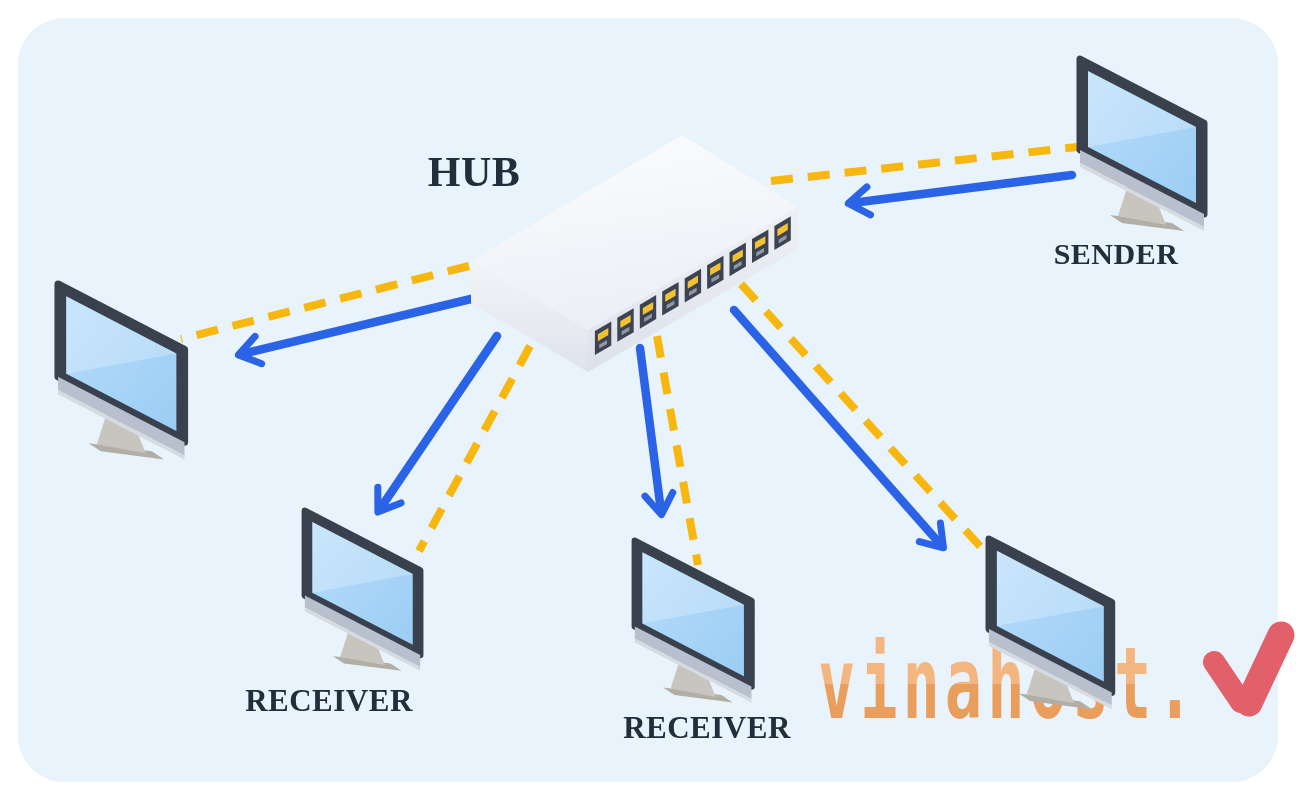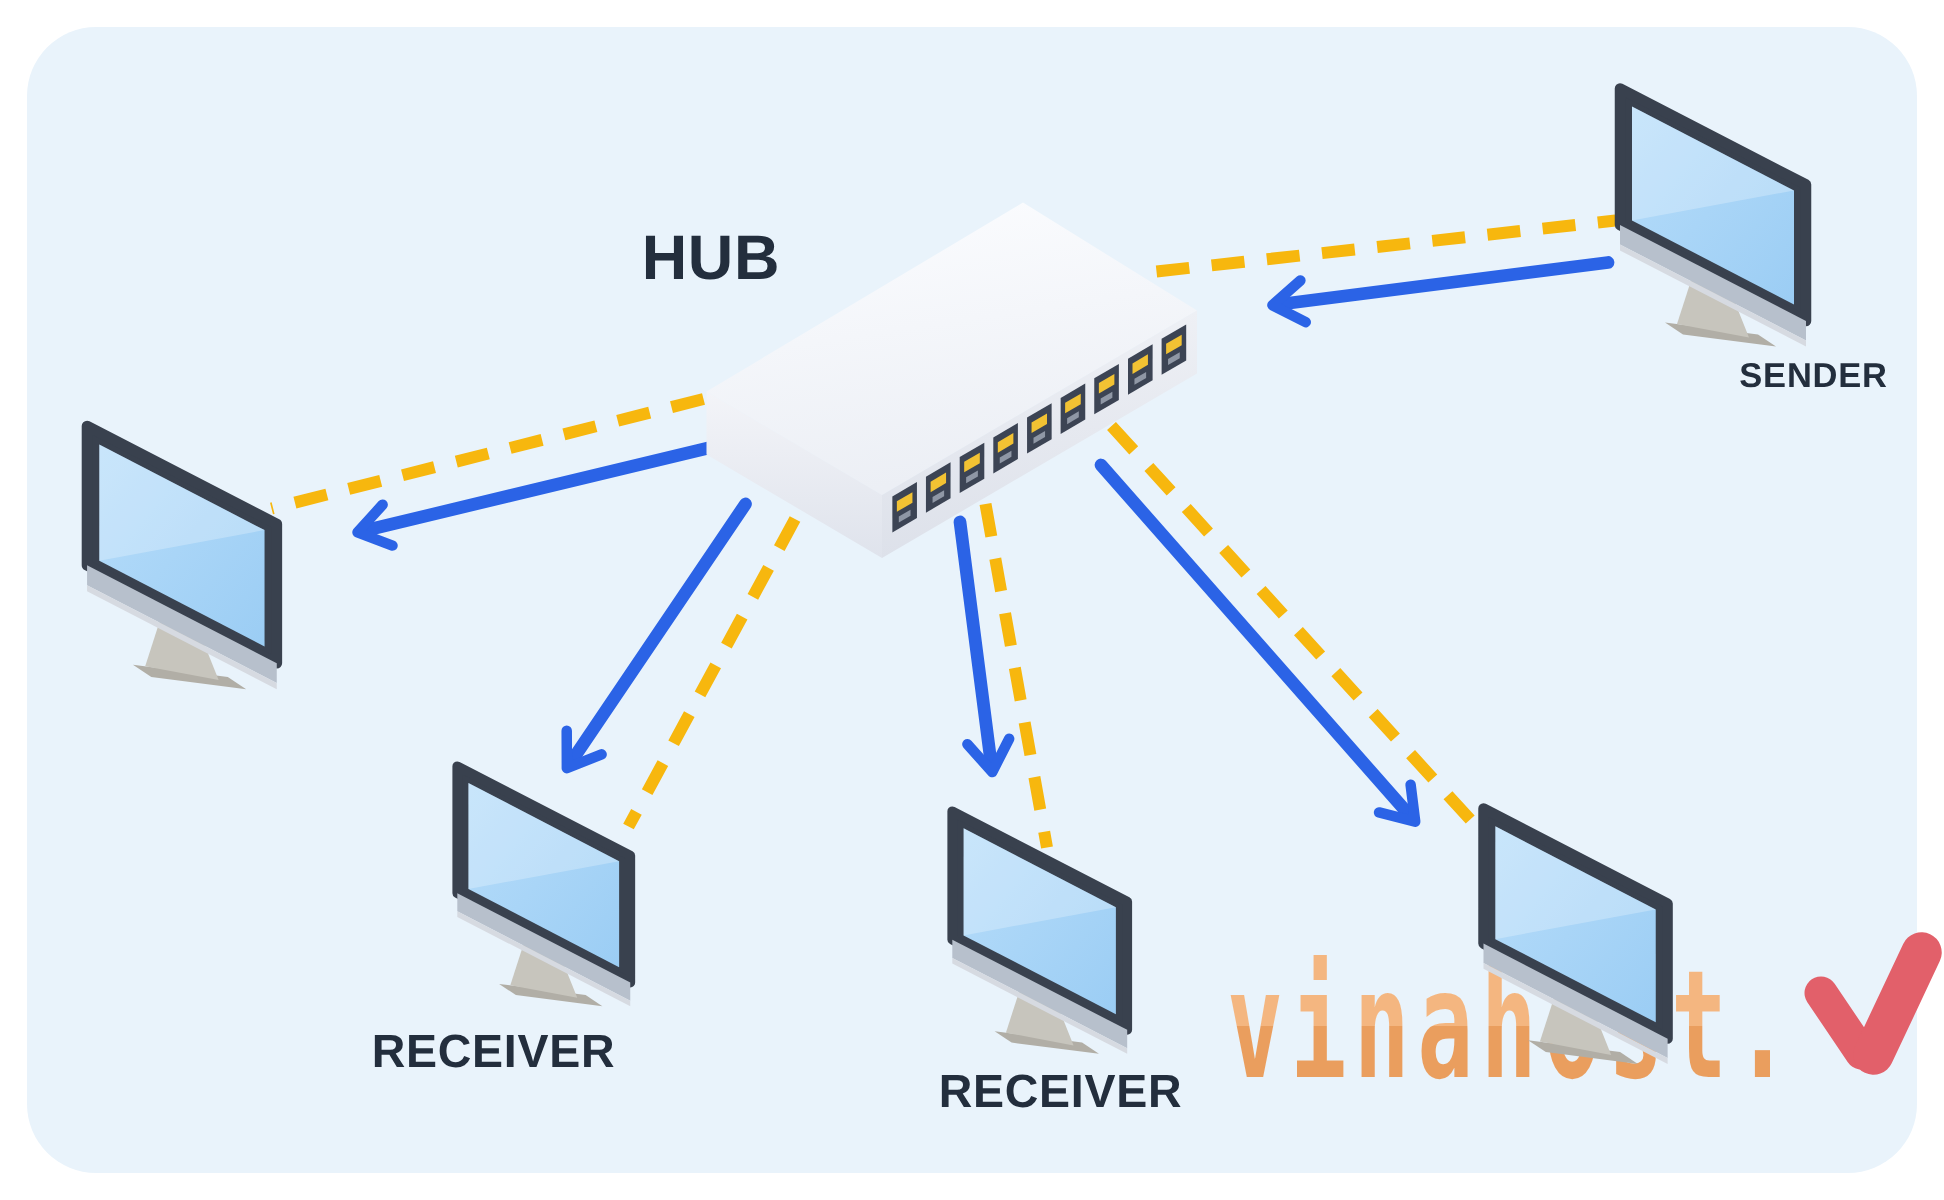--- a/index.html
+++ b/index.html
@@ -3,23 +3,23 @@
 <meta charset="utf-8">
 <style>
   html,body{margin:0;padding:0;background:#ffffff;}
   .stage{position:relative;width:1296px;height:800px;overflow:hidden;
          font-family:"Liberation Sans","DejaVu Sans",sans-serif;}
   .panel{position:absolute;left:18px;top:18px;right:18px;bottom:18px;
          background:#e9f3fb;border-radius:46px;z-index:0;}
   .scene{position:absolute;left:0;top:0;z-index:2;}
   .lbl{position:absolute;font-weight:800;color:#232e3d;z-index:4;
        transform:translateX(-50%);white-space:nowrap;line-height:1;
-       letter-spacing:0.5px;}
+       letter-spacing:0.5px;font-family:Liberation Serif, serif;}
   .lbl-hub{left:474px;top:151px;font-size:42px;}
-  .lbl-sender{left:1209px;top:239px;font-size:23px;}
+  .lbl-sender{left:1116px;top:239px;font-size:30px;}
   .lbl-recv-bl{left:329px;top:685px;font-size:31px;}
   .lbl-recv-mid{left:707px;top:712px;font-size:31px;}
   .watermark{position:absolute;left:818px;top:634px;z-index:1;}
   .wm-text{display:inline-block;font-family:"DejaVu Sans Mono",monospace;
        font-weight:bold;font-size:100px;line-height:1;letter-spacing:8px;
        transform:scaleX(0.62);transform-origin:left top;
        background:linear-gradient(180deg,#f5b47c 0%,#f5b47c 50%,#eb9b58 50%,#eb9b58 100%);
        -webkit-background-clip:text;background-clip:text;color:transparent;
        opacity:0.96;}
   .wm-logo{position:absolute;left:1196px;top:614px;z-index:1;}

